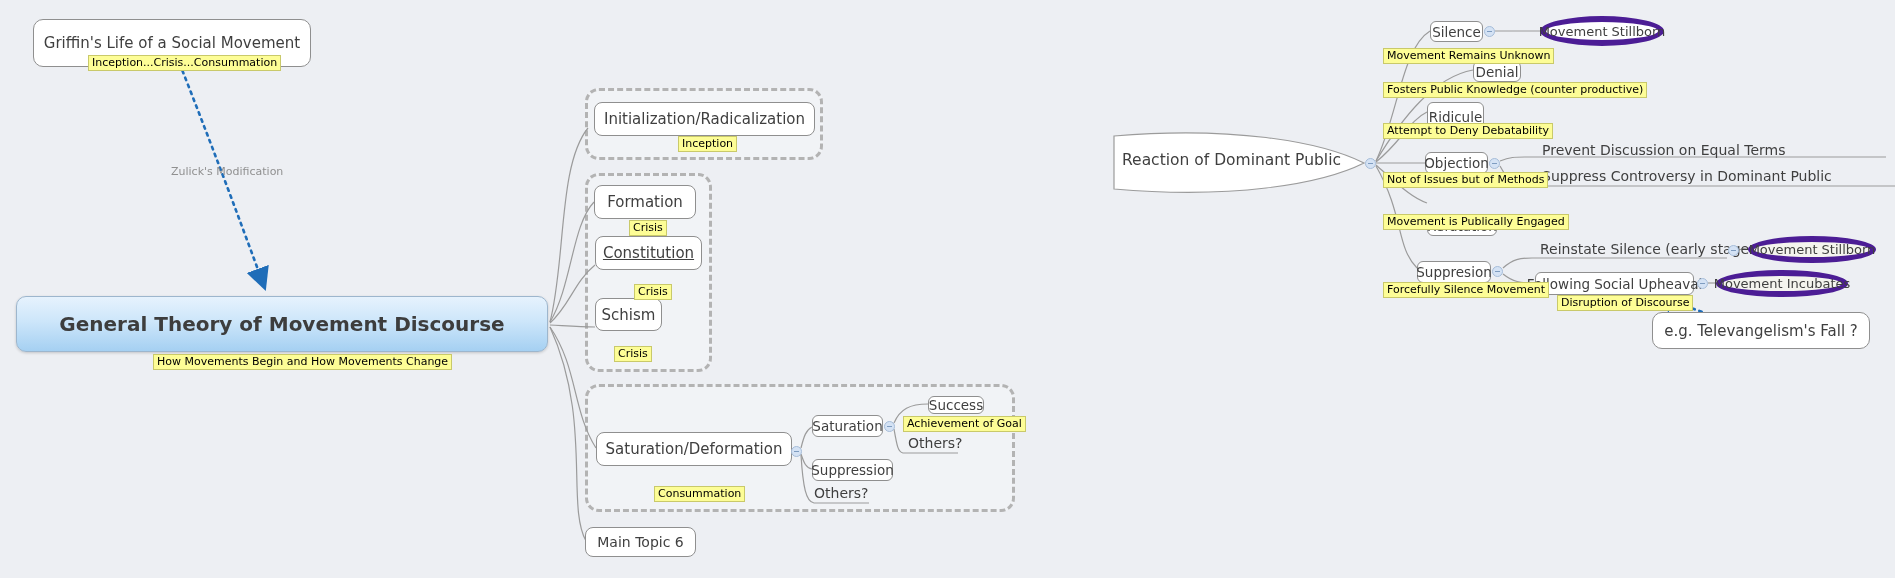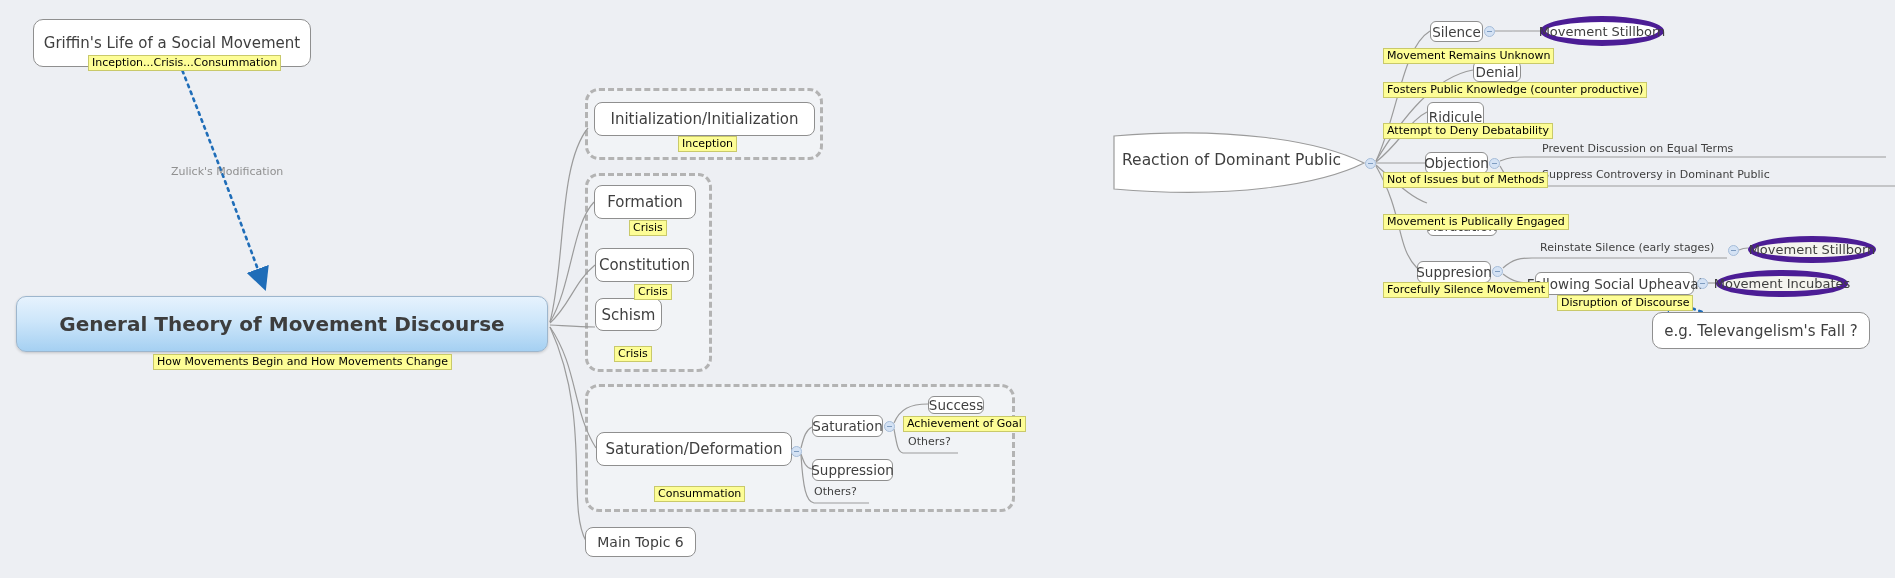--- a/index.html
+++ b/index.html
@@ -8,21 +8,21 @@
   .topic{position:absolute;display:flex;align-items:center;justify-content:center;
          background:#ffffff;border:1px solid #8f8f8f;border-radius:8px;
          color:#3f3f3f;font-size:15px;white-space:nowrap;z-index:3;box-sizing:border-box;}
   .topic-sm{font-size:13.5px;border-radius:6px;}
   .ellipse{position:absolute;display:flex;align-items:center;justify-content:center;
          background:#ffffff;border:6px solid #4c1d95;border-radius:50%;
          color:#3f3f3f;font-size:13px;white-space:nowrap;z-index:3;box-sizing:border-box;}
   .ellipse.tinted{background:#f4f4ee;}
   .note{position:absolute;background:#fdfd96;border:1px solid #c9c96a;color:#000;
         font-size:11px;line-height:14px;padding:0 3px;white-space:nowrap;z-index:4;}
-  .linetopic{position:absolute;color:#3f3f3f;font-size:11px;white-space:nowrap;z-index:3;}
+  .linetopic{position:absolute;color:#3f3f3f;font-size:14px;white-space:nowrap;z-index:3;}
   .boundary{position:absolute;border:3px dashed #b3b3b3;border-radius:14px;
         background:rgba(255,255,255,0.25);z-index:1;box-sizing:border-box;}
   .central{position:absolute;display:flex;align-items:center;justify-content:center;
         background:linear-gradient(180deg,#e6f2fd 0%,#cde6fa 45%,#a5d0f2 100%);
         border:1px solid #9db6cd;border-radius:10px;box-shadow:0 1px 3px rgba(0,0,0,0.18);
         color:#3d3d3d;font-size:20px;font-weight:bold;white-space:nowrap;z-index:3;box-sizing:border-box;}
   .collapse{position:absolute;width:11px;height:11px;border-radius:50%;
         background:#d4e2f4;border:1px solid #a6bdd9;z-index:5;box-sizing:border-box;
         display:flex;align-items:center;justify-content:center;}
   .minus{width:5px;height:1.5px;background:#7e9cc0;}
@@ -81,26 +81,26 @@
   </svg>
 
   <div class="rel-label" style="left:171px;top:165px;">Zulick's Modification</div>
 
   <div class="topic" style="left:33px;top:19px;width:278px;height:48px;border-radius:10px;">Griffin's Life of a Social Movement</div>
   <div class="note" style="left:88px;top:55px;">Inception...Crisis...Consummation</div>
 
   <div class="central" style="left:16px;top:296px;width:532px;height:56px;">General Theory of Movement Discourse</div>
   <div class="note" style="left:153px;top:354px;">How Movements Begin and How Movements Change</div>
 
-  <div class="topic" style="left:594px;top:102px;width:221px;height:34px;">Initialization/Initialization</div>
+  <div class="topic" style="left:594px;top:102px;width:221px;height:34px;">Initialization/Radicalization</div>
   <div class="note" style="left:678px;top:136px;">Inception</div>
 
   <div class="topic" style="left:594px;top:185px;width:102px;height:34px;">Formation</div>
   <div class="note" style="left:629px;top:220px;">Crisis</div>
-  <div class="topic" style="left:595px;top:248px;width:99px;height:34px;">Constitution</div>
+  <div class="topic" style="left:595px;top:236px;width:107px;height:34px;text-decoration:underline;">Constitution</div>
   <div class="note" style="left:634px;top:284px;">Crisis</div>
   <div class="topic" style="left:595px;top:298px;width:67px;height:33px;">Schism</div>
   <div class="note" style="left:614px;top:346px;">Crisis</div>
 
   <div class="topic" style="left:596px;top:432px;width:196px;height:34px;">Saturation/Deformation</div>
   <div class="note" style="left:654px;top:466px;margin-top:20px;">Consummation</div>
   <div class="collapse" style="left:791px;top:446px;">
       <span class="minus"></span>
     </div>
 

